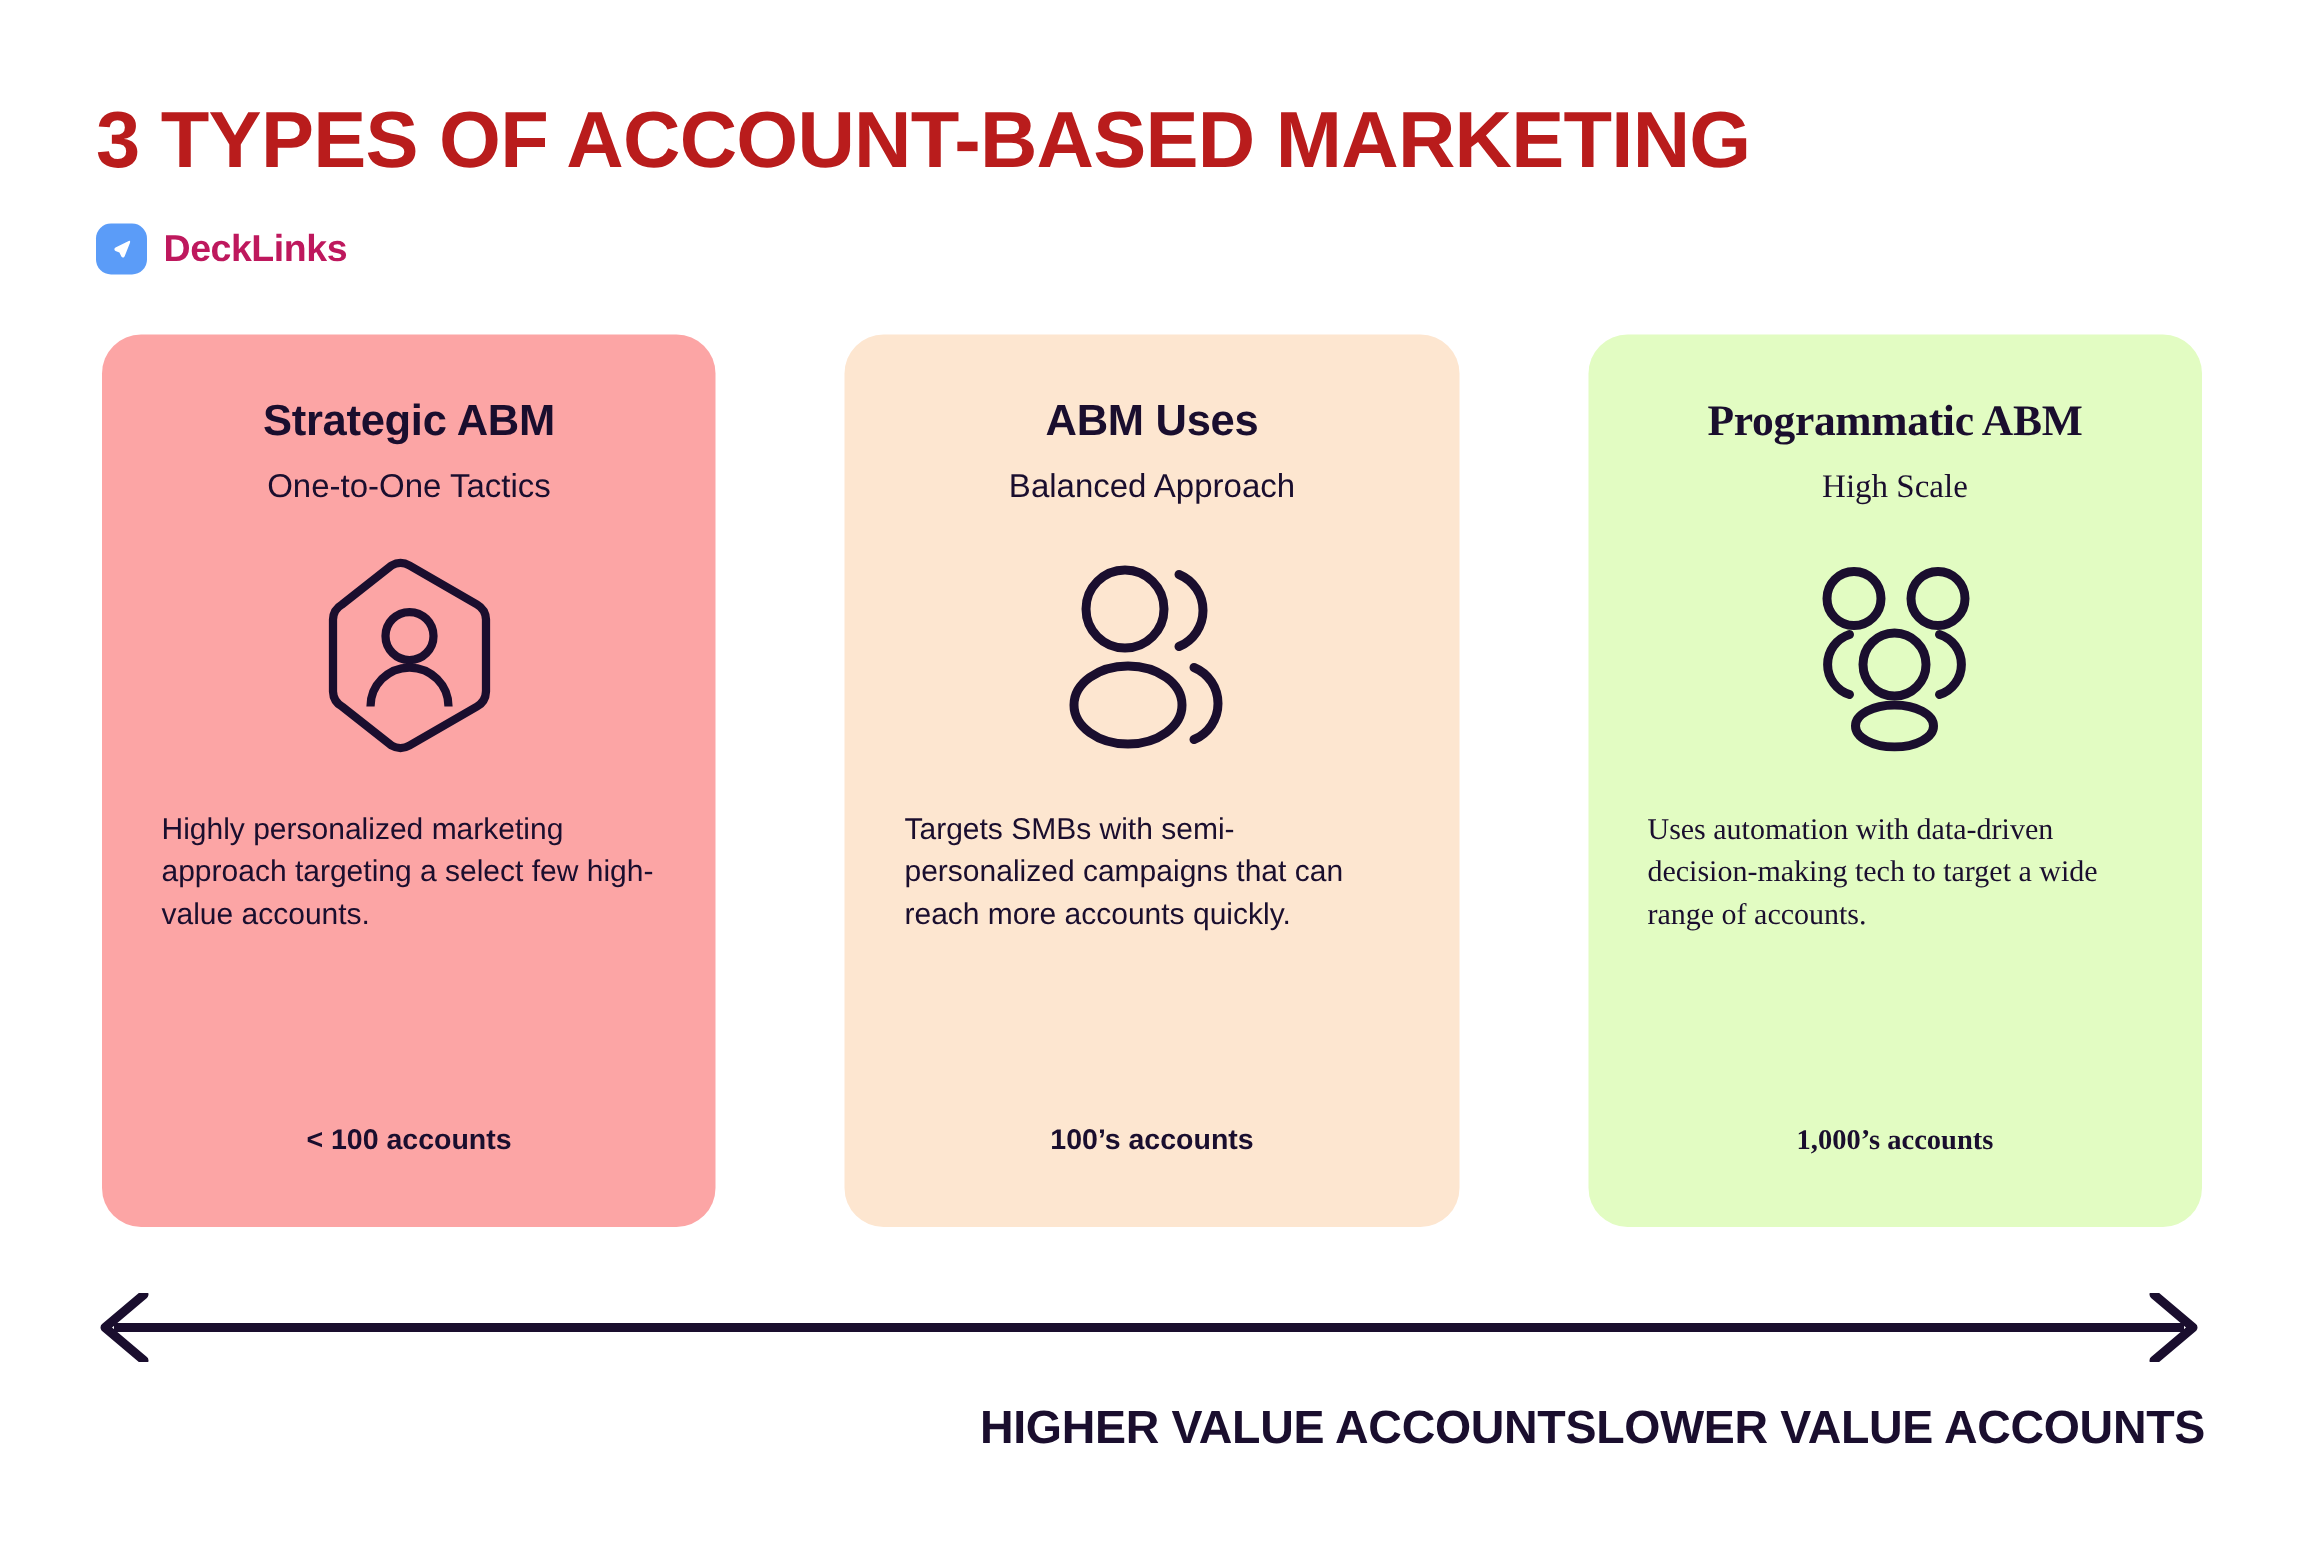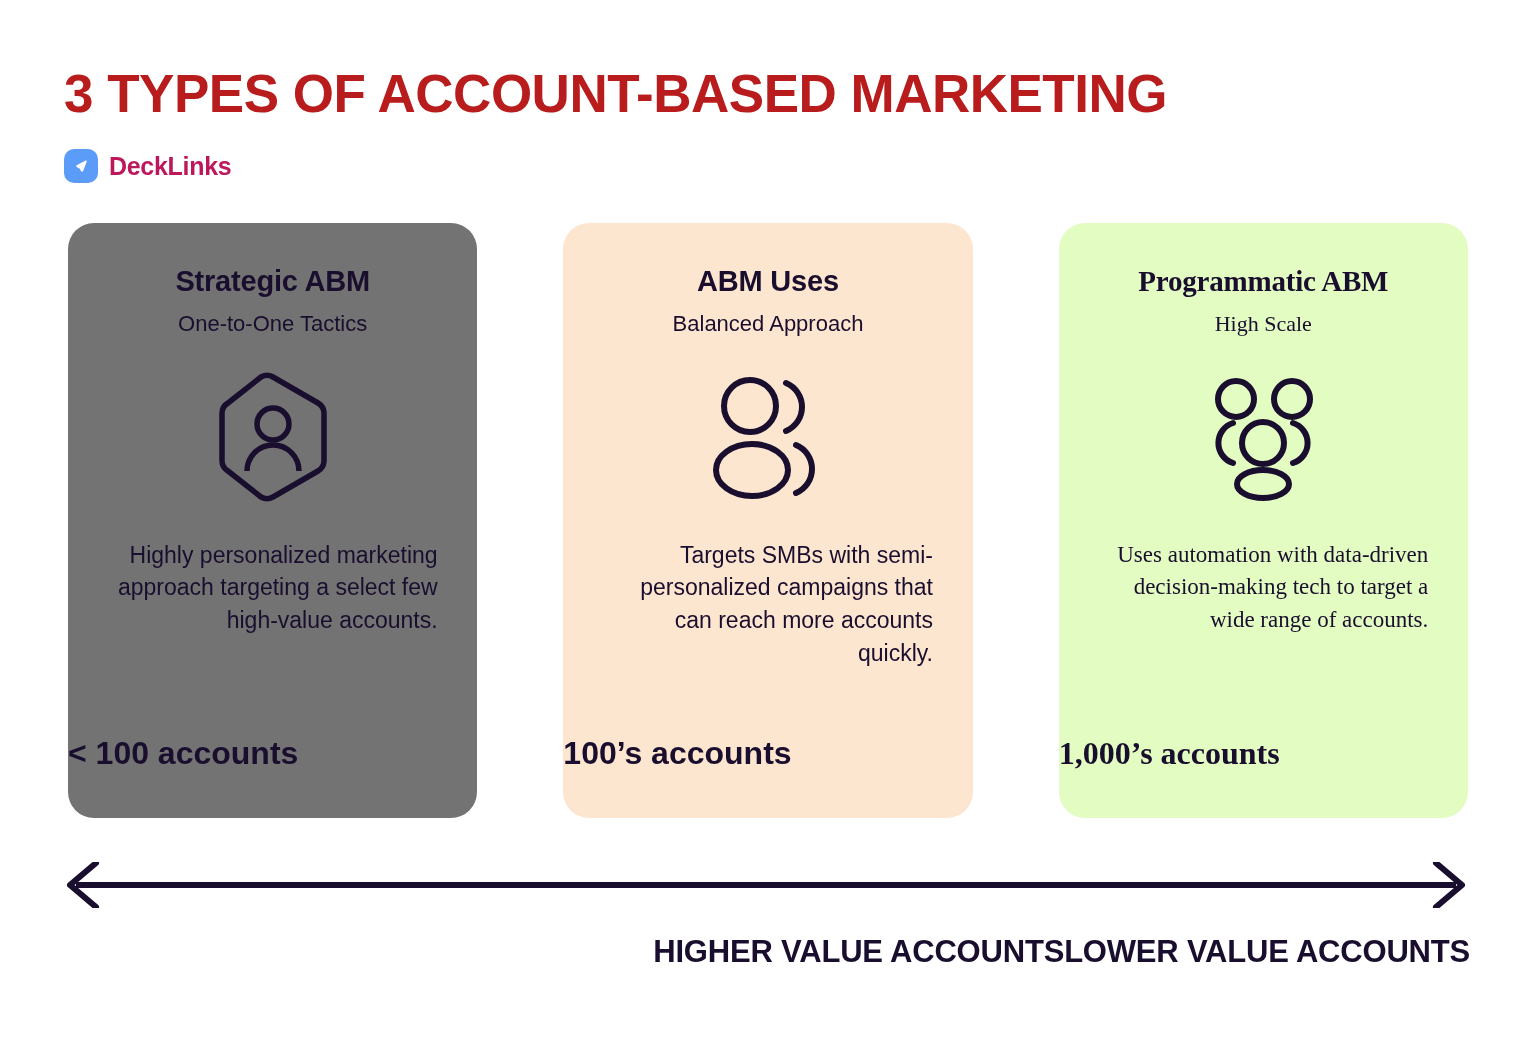--- a/index.html
+++ b/index.html
@@ -89,31 +89,32 @@
   }
   .card-icon {
     margin-top: 34px;
     height: 130px;
     display: flex;
     align-items: center;
     justify-content: center;
   }
   .card-desc {
     margin-top: 37px;
-    font-size: 23px;
+    font-size: 20px;
     line-height: 1.42;
-    text-align: right;
+    text-align: left;
     max-width: 330px;
   }
   .card-metric {
     position: absolute;
     left: 0;
     right: 0;
     bottom: 46px;
-    font-size: 32px;
+    text-align: center;
+    font-size: 19px;
     font-weight: bold;
   }
 
   
   .scale-arrow {
     position: absolute;
     left: 64px;
     top: 862px;
     width: 1404px;
     height: 46px;
@@ -142,21 +143,21 @@
   <span class="brand-mark">
     <svg width="20" height="20" viewBox="0 0 20 20" aria-hidden="true">
       <path d="M14.8 4.6 L6.0 9.0 C5.0 9.5 5.0 10.9 6.0 11.3 L8.6 12.4 L9.9 15.0 C10.4 16.0 11.7 15.9 12.1 14.9 L15.6 6.0 C16.0 5.0 15.7 4.2 14.8 4.6 Z" fill="#ffffff"></path>
     </svg>
   </span>
   <span class="brand-name">DeckLinks</span>
 </div>
 
 <div class="cards">
 
-  <div class="card" style="background:#737373;">
+  <div class="card" style="background:#fca5a5;">
     <div class="card-title">Strategic ABM</div>
     <div class="card-subtitle">One-to-One Tactics</div>
     <div class="card-icon">
       <svg width="118" height="130" viewBox="0 0 118 130" aria-hidden="true">
         <path d="M59 5 L104 31 A12 12 0 0 1 110 41 L110 89 A12 12 0 0 1 104 99 L59 125 A12 12 0 0 1 47 125 L14 99 A12 12 0 0 1 8 89 L8 41 A12 12 0 0 1 14 31 L47 5 A12 12 0 0 1 59 5 Z" fill="none" stroke="#1a0e2e" stroke-width="5.5" stroke-linejoin="round"></path>
         <circle cx="59" cy="52" r="16" fill="none" stroke="#1a0e2e" stroke-width="5.5"></circle>
         <path d="M33 99 A26 26 0 0 1 85 99" fill="none" stroke="#1a0e2e" stroke-width="5.5" stroke-linecap="butt"></path>
       </svg>
     </div>
     <div class="card-desc">Highly personalized marketing approach targeting a select few high-value accounts.</div>

